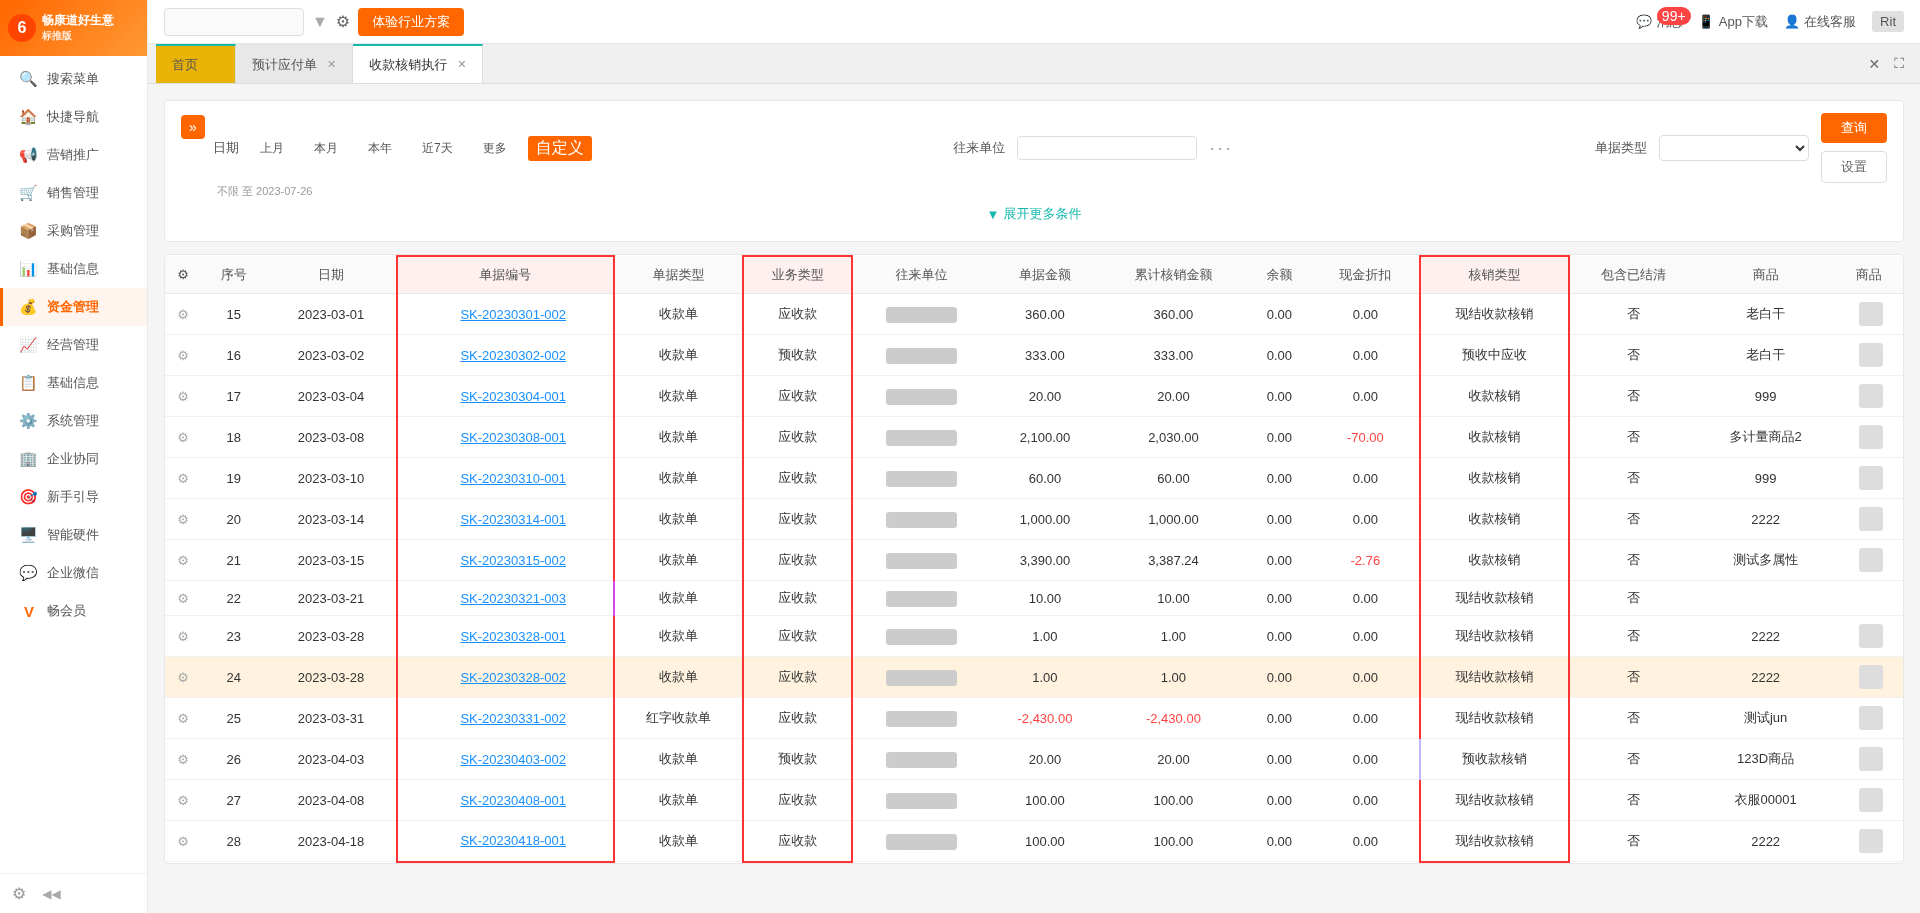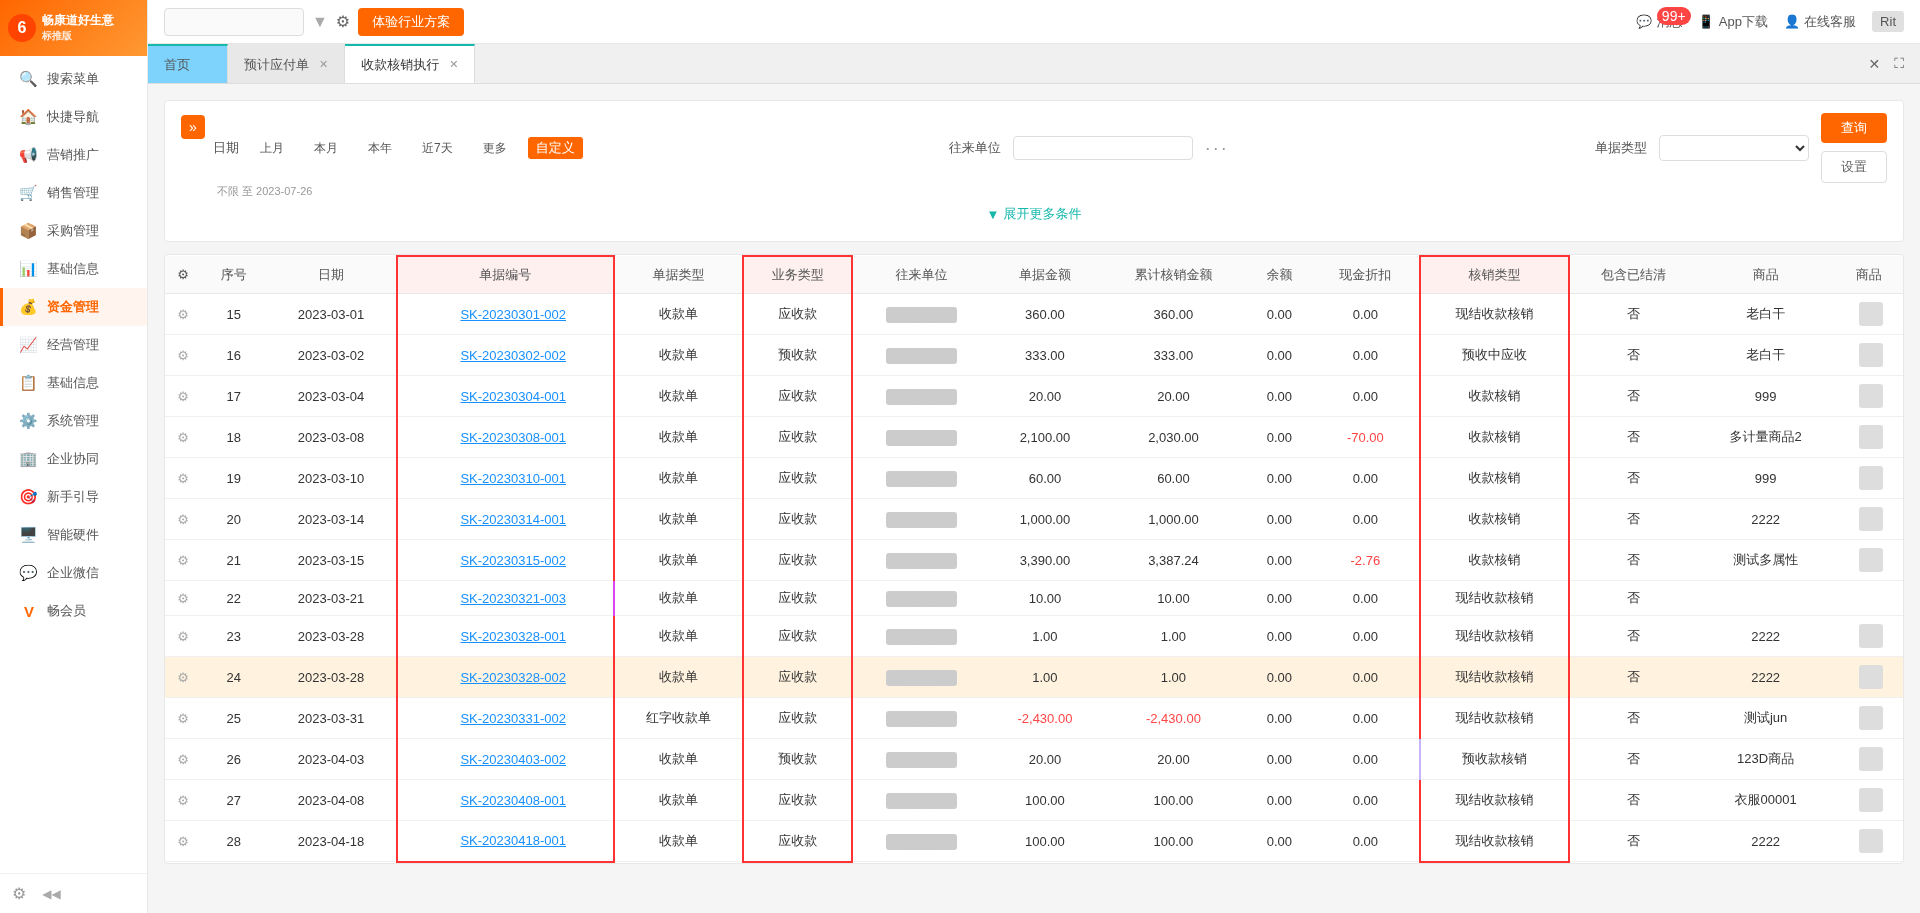--- a/index.html
+++ b/index.html
@@ -83,21 +83,21 @@
       display: flex; align-items: center; padding: 0 16px; gap: 6px;
       cursor: pointer; font-size: 13px; color: #555; background: #e8e8e8;
       border-right: 1px solid #ddd; border-top: 2px solid transparent;
       min-width: 80px;
     }
     .tab.active {
       background: #fff; color: #333; border-top-color: #16b8ac;
       font-weight: 500;
     }
     .tab-close { font-size: 11px; color: #999; cursor: pointer; margin-left: 4px; }
-    .tab.home { background: #7dd3fc; border-top-color: #16b8ac; }
+    .tab.home { background: #eab308; border-top-color: #16b8ac; margin-left: 8px; }
     .tabbar-actions { margin-left: auto; display: flex; align-items: center; gap: 6px; padding-right: 12px; }
     .tabbar-action-btn { font-size: 14px; color: #666; cursor: pointer; padding: 4px; }
 
     
     .content { flex: 1; overflow: auto; padding: 16px; background: #f5f5f5; }
 
     
     .page-header {
       background: #fff; padding: 12px 16px;
       display: flex; align-items: center; justify-content: space-between;
@@ -111,21 +111,21 @@
     .filter-area {
       background: #fff; border-radius: 4px; padding: 12px 16px;
       margin-bottom: 12px; border: 1px solid #e8e8e8;
     }
     .filter-row { display: flex; align-items: center; gap: 12px; flex-wrap: wrap; }
     .filter-label { color: #555; font-size: 13px; white-space: nowrap; }
     .filter-date-btn {
       padding: 3px 8px; border-radius: 3px; cursor: pointer;
       font-size: 12px; color: #555; border: 1px solid transparent;
     }
-    .filter-custom-btn { background: #ff6600; color: #fff; padding: 2px 8px; border-radius: 3px; font-size: 13px; cursor: pointer; }
+    .filter-custom-btn { background: #ff6600; color: #fff; padding: 2px 8px; border-radius: 3px; font-size: 16px; cursor: pointer; }
     .filter-date-range { font-size: 11px; color: #999; margin-left: 4px; }
     .filter-input {
       border: 1px solid #ddd; border-radius: 4px; padding: 4px 10px;
       font-size: 12px; width: 180px; color: #999;
     }
     .filter-select {
       border: 1px solid #ddd; border-radius: 4px; padding: 4px 10px;
       font-size: 12px; min-width: 150px; color: #333; background: #fff;
     }
     .filter-dots { color: #999; font-size: 18px; letter-spacing: 2px; cursor: pointer; }

